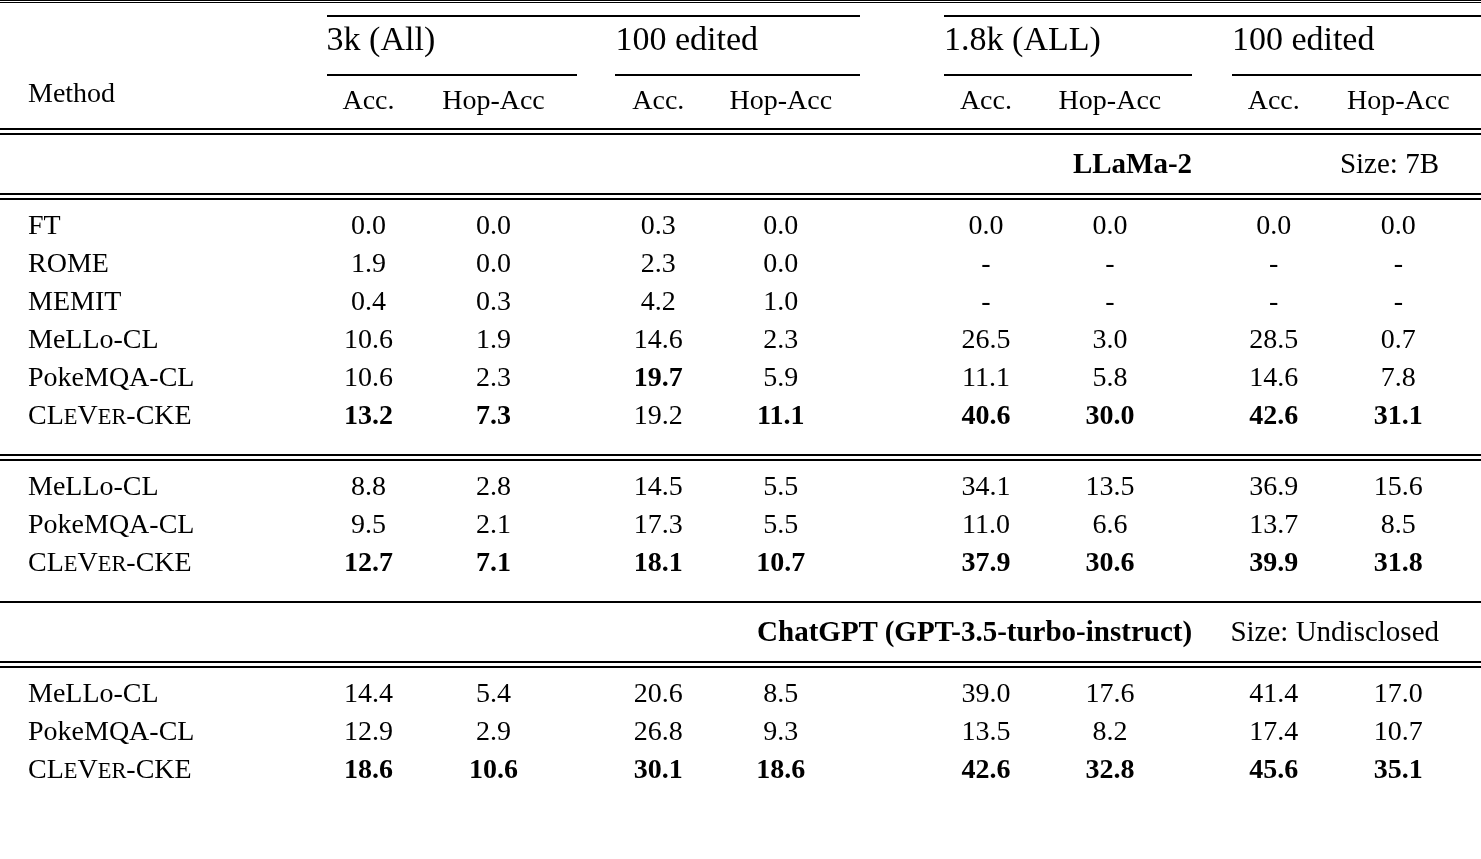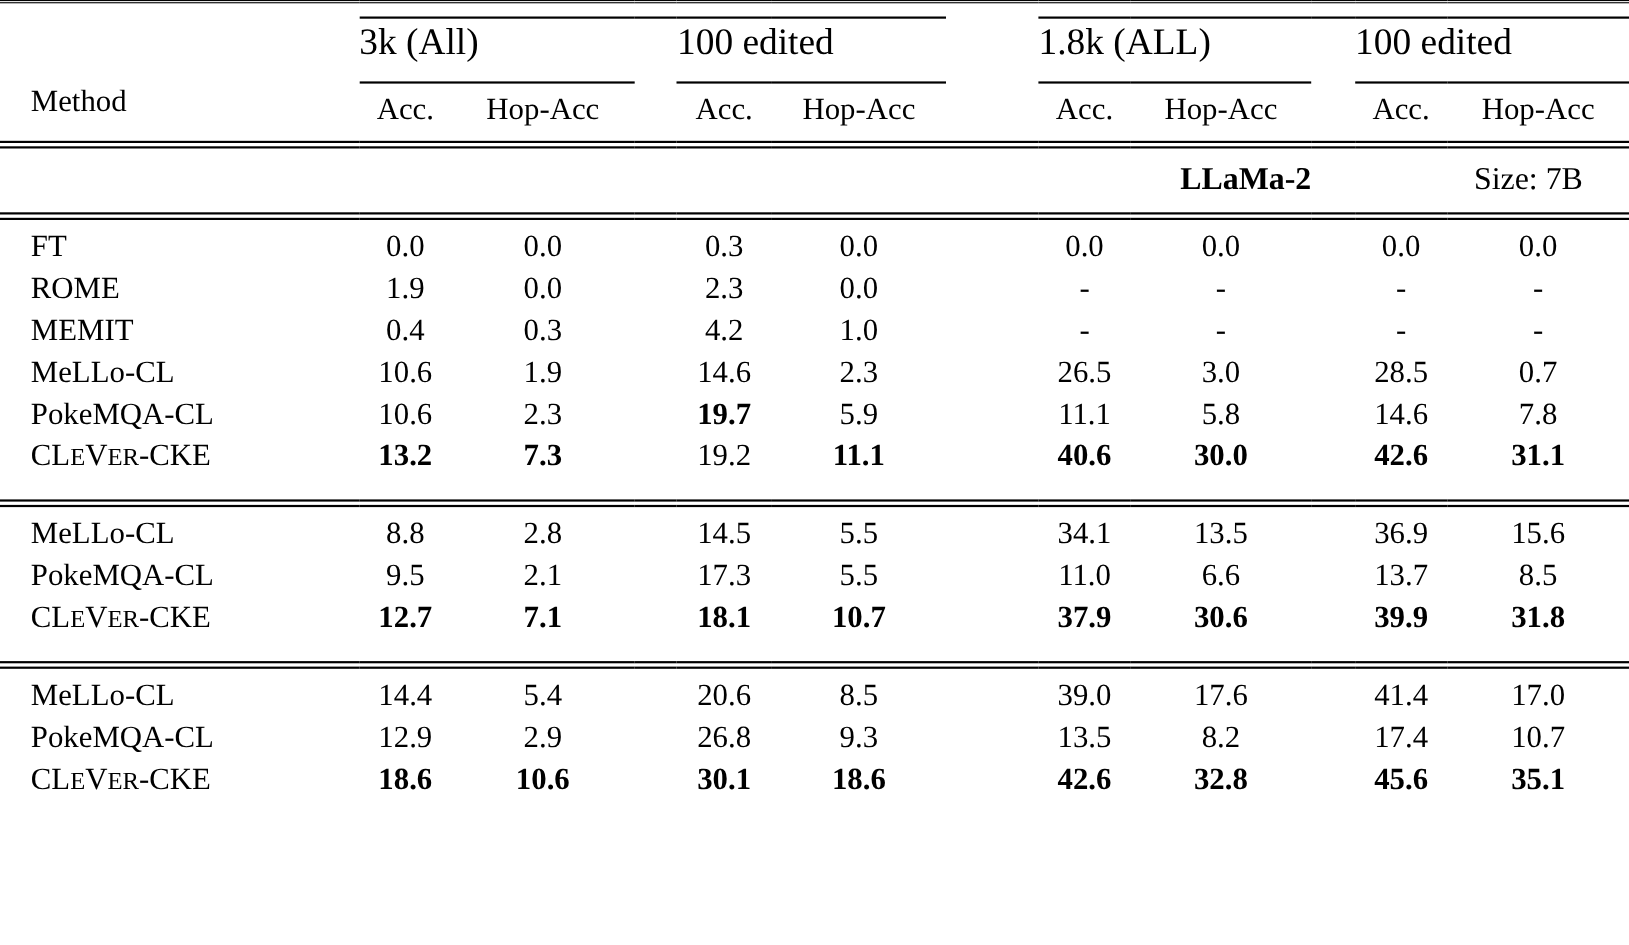--- a/index.html
+++ b/index.html
@@ -325,20 +325,24 @@
           <td></td>
           <td class="num bold">37.9</td>
           <td class="num bold">30.6</td>
           <td></td>
           <td class="num bold">39.9</td>
           <td class="num bold">31.8</td>
         </tr>
         <tr class="rule-single">
           <td colspan="12"></td>
         </tr>
+        <tr class="section-row">
+          <td class="section-name" colspan="9">ChatGPT (GPT-3.5-turbo-instruct)</td>
+          <td class="section-size" colspan="3">Size: Undisclosed</td>
+        </tr>
         <tr class="rule-double">
           <td colspan="12"></td>
         </tr>
         <tr class="data-row pad-top">
           <td class="m-name">MeLLo-CL</td>
           <td class="num">14.4</td>
           <td class="num">5.4</td>
           <td></td>
           <td class="num">20.6</td>
           <td class="num">8.5</td>

